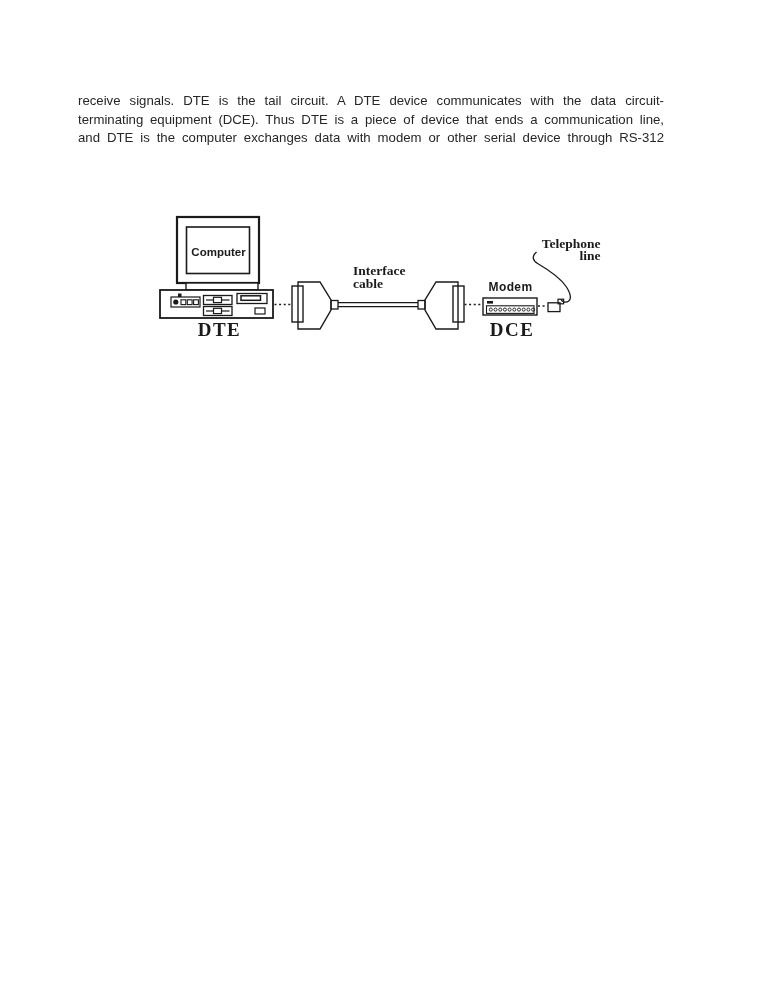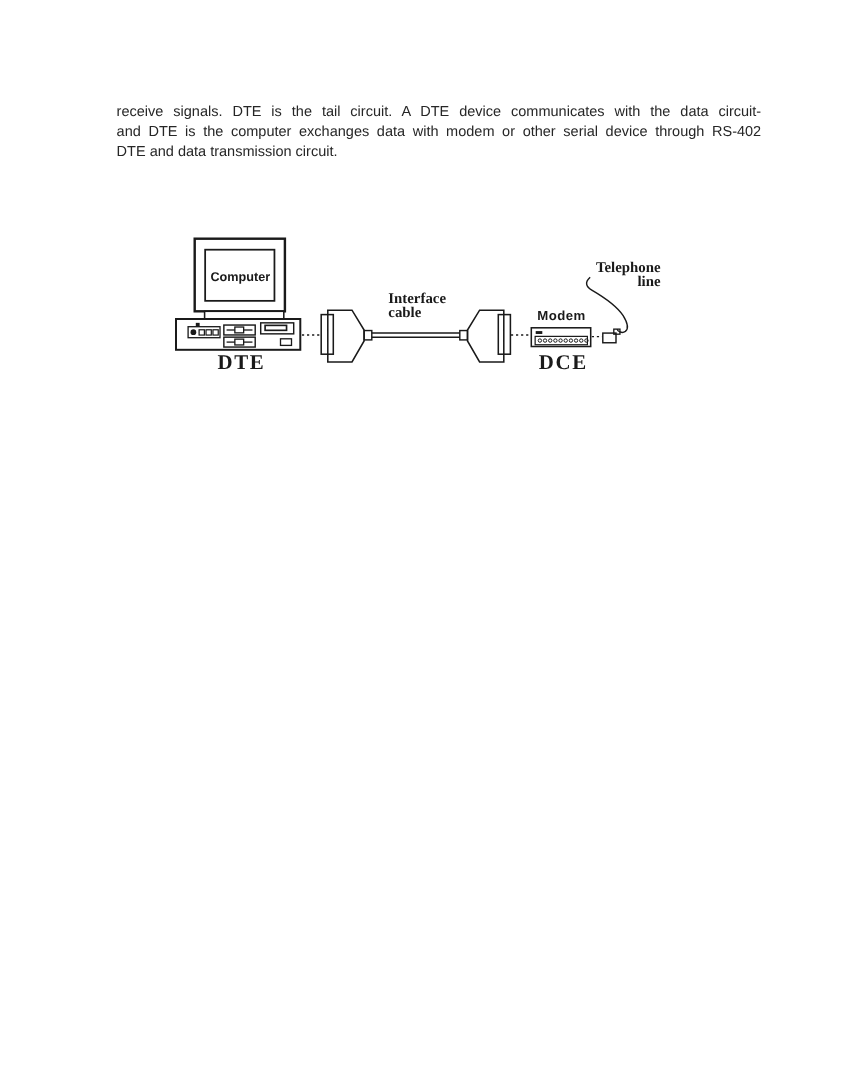--- a/index.html
+++ b/index.html
@@ -8,21 +8,21 @@
     position: relative;
     width: 765px;
     height: 990px;
     margin: 0 auto;
     background: #ffffff;
     overflow: hidden;
     font-family: "Liberation Sans", sans-serif;
   }
   .para {
     position: absolute;
-    left: 106px;
+    left: 78px;
     top: 92px;
     width: 586px;
     font-size: 13.2px;
     line-height: 18.6px;
     color: #262626;
   }
   .jline {
     text-align: justify;
     text-align-last: justify;
     height: 18.6px;
@@ -43,22 +43,22 @@
   .lbl-serif { font-family: "Liberation Serif", serif; font-weight: bold; }
   .lbl-sans  { font-family: "Liberation Sans", sans-serif; font-weight: bold; }
 </style>
 </head>
 <body>
 
 <div class="page">
 
   <div class="para">
     <div class="jline">receive signals. DTE is the tail circuit. A DTE device communicates with the data circuit-</div>
-    <div class="jline">and DTE is the computer exchanges data with modem or other serial device through RS-402</div>
-    <div class="jline last">DTE and data transmission circuit.</div>
+    <div class="jline">terminating equipment (DCE). Thus DTE is a piece of device that ends a communication line,</div>
+    <div class="jline">and DTE is the computer exchanges data with modem or other serial device through RS-312</div>
   </div>
 
   <svg class="diagram" viewBox="150 210 470 140">
 
     <g>
       <rect class="fillw" x="177" y="217" width="82" height="66" stroke-width="2.2"></rect>
       <rect class="fillw" x="186.5" y="227" width="63" height="46.5" stroke-width="1.6"></rect>
       <text class="lbl-sans" x="218.5" y="255.5" font-size="11.5" text-anchor="middle">Computer</text>
       <rect class="fillw" x="186" y="283" width="72" height="7" stroke-width="1.4"></rect>
     </g>

